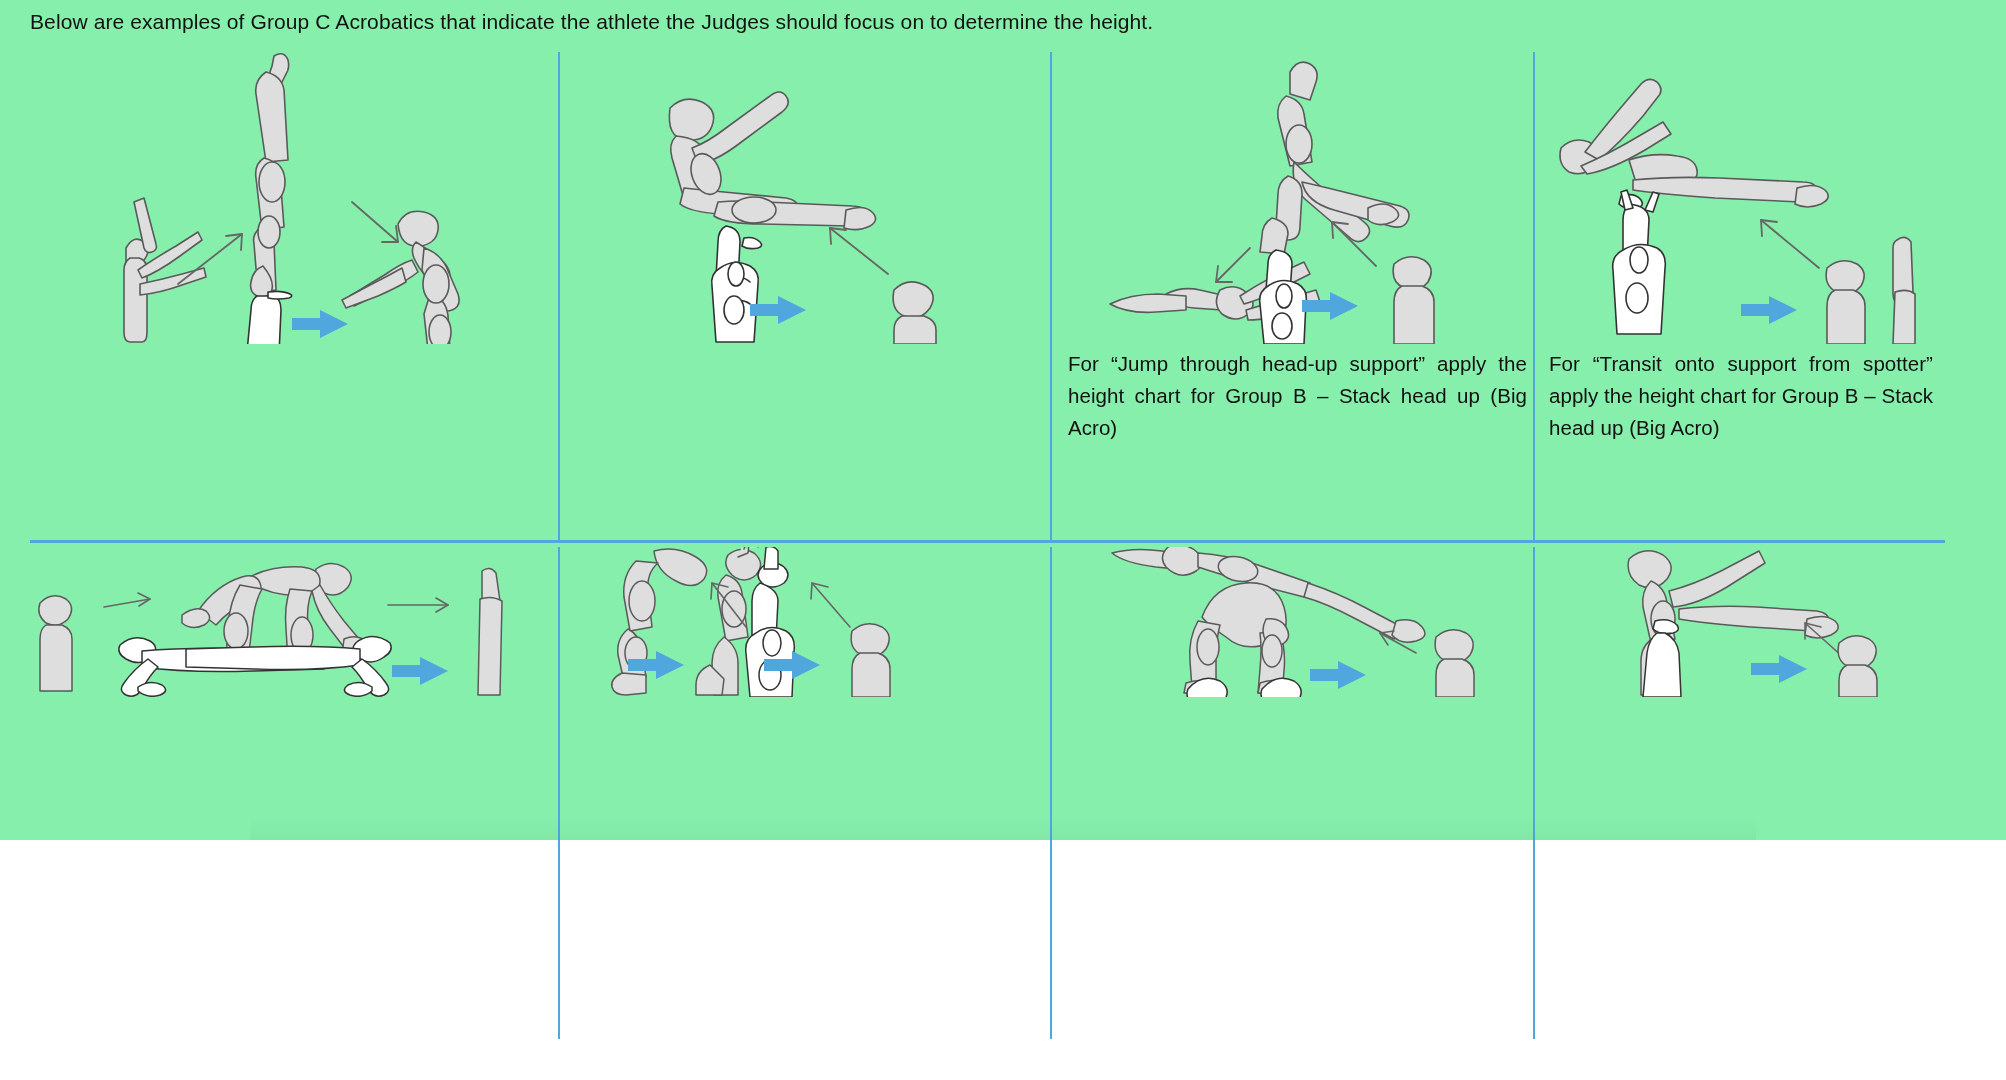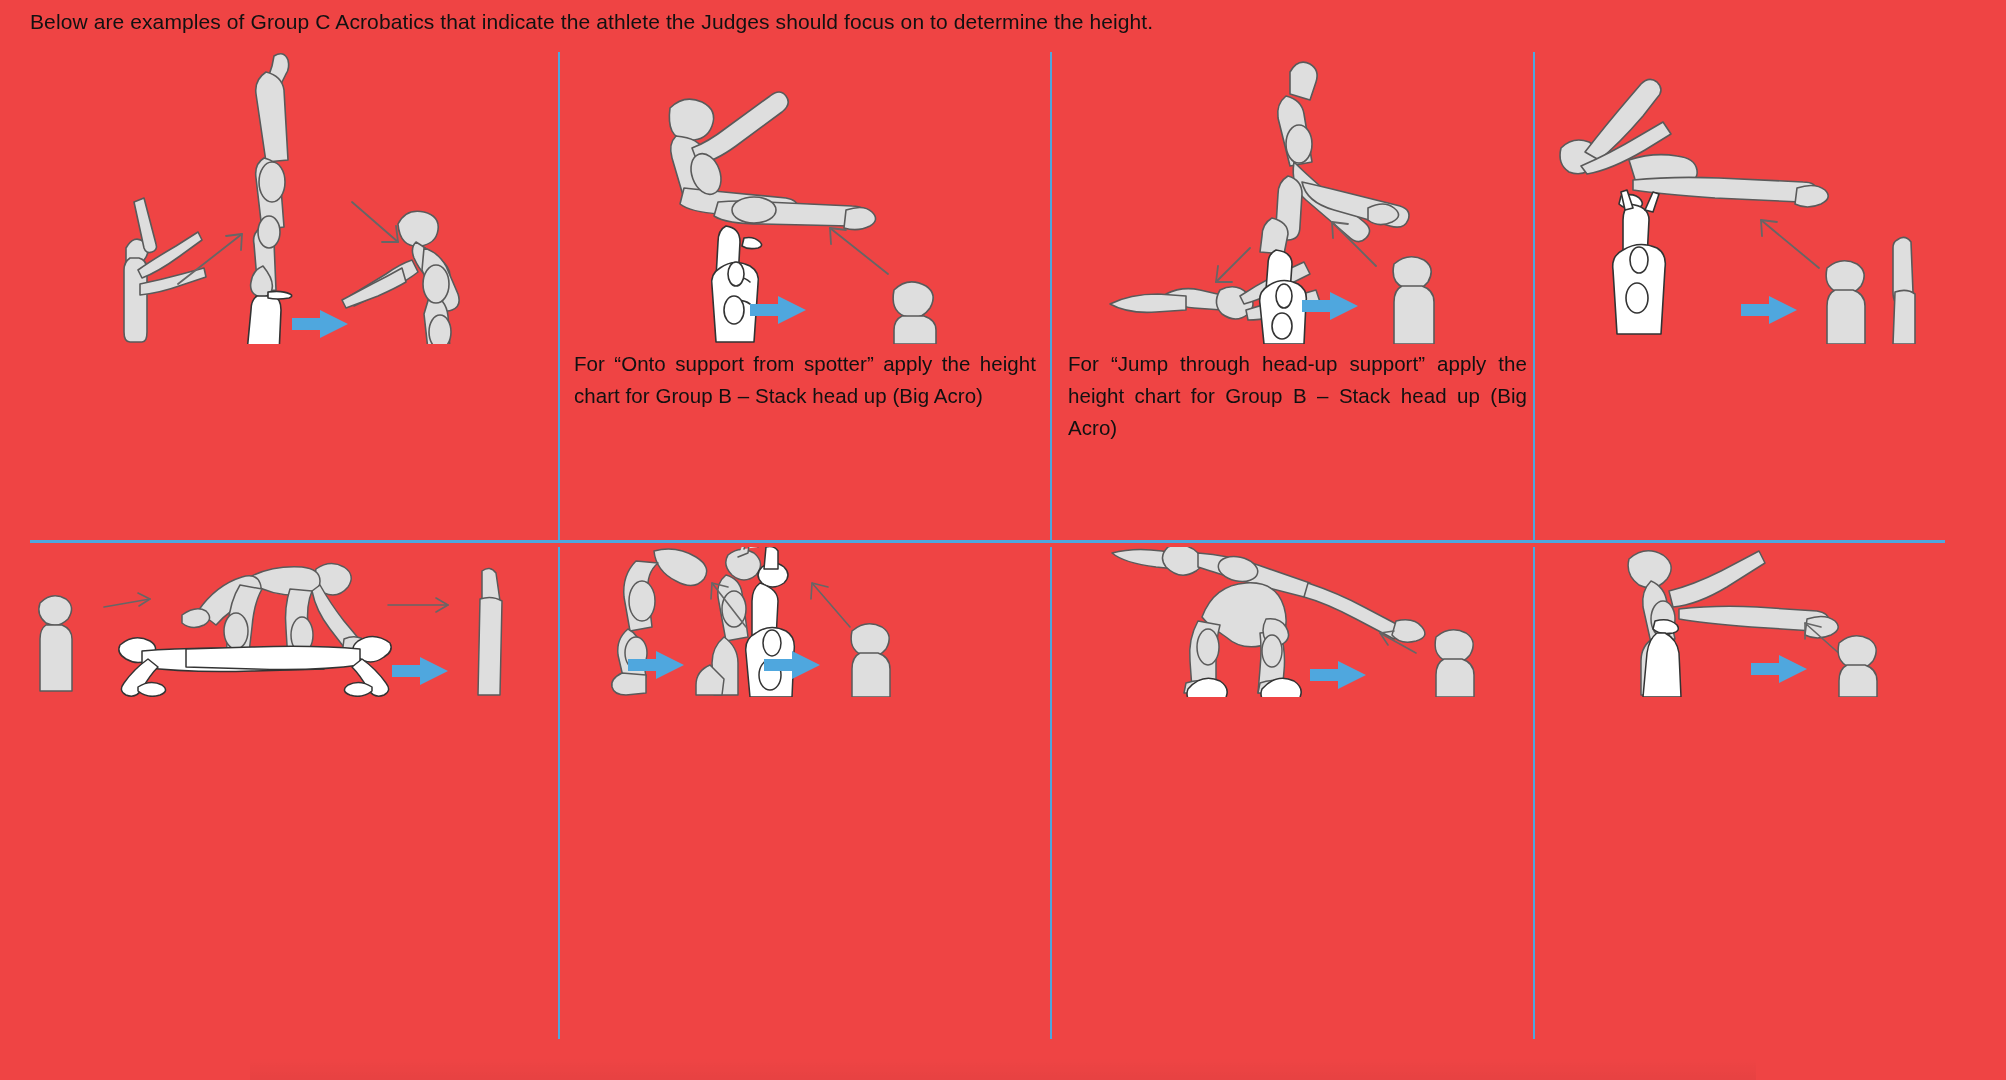--- a/index.html
+++ b/index.html
@@ -13,22 +13,22 @@
     font-family: "Liberation Sans", sans-serif;
     color: #1a1a1a;
     overflow: hidden;
     position: relative;
   }
 
   .page {
     position: absolute;
     left: 0; top: 0;
     width: 2006px;
-    height: 1080px;
-    background: #ef4444;
+    height: 840px;
+    background: #86efac;
   }
 
   
   .intro {
     position: absolute;
     left: 30px;
     top: 8px;
     font-size: 21px;
     line-height: 28px;
     letter-spacing: 0.1px;
@@ -237,23 +237,20 @@
               <g>
                 <path d="M336 238 q14 -14 32 -4 q12 8 4 22 q-10 14 -26 8 q-14 -6 -10 -26 z"></path>
                 <path d="M344 264 q-8 4 -8 14 l0 14 l42 0 l0 -14 q0 -10 -12 -14 z"></path>
               </g>
             </g>
             <g>
               <path d="M248 258 L220 244 L220 252 L192 252 L192 264 L220 264 L220 272 Z" fill="#4FA7DE"></path>
             </g>
           </svg>
         </div>
-        <div class="caption">
-          <span>For “Onto support from spotter” apply the height chart for Group B – Stack head up (Big Acro)</span>
-        </div>
       </div>
 
       <div class="cell c3">
         <div class="figure-area">
           <svg class="fig-svg" viewBox="0 0 483 292" preserveAspectRatio="xMidYMax meet">
             <g fill="#DEDEDE" stroke="#5A5A5A" stroke-width="1.6" stroke-linejoin="round" stroke-linecap="round">
 
               <g>
                 <path d="M240 20 q8 -14 20 -8 q10 6 6 18 l-6 18 l-20 -6 z"></path>
                 <path d="M236 44 q-10 8 -8 22 l12 48 l22 -4 l-8 -48 q-2 -14 -18 -18 z"></path>
@@ -341,20 +338,23 @@
 
               <g>
                 <path d="M364 188 q8 -6 14 2 l2 50 q0 14 -10 14 q-10 0 -10 -14 l0 -44 q0 -6 4 -8 z"></path>
                 <path d="M362 240 q12 -4 20 2 l0 50 l-22 0 z"></path>
               </g>
             </g>
             <g>
               <path d="M264 258 L236 244 L236 252 L208 252 L208 264 L236 264 L236 272 Z" fill="#4FA7DE"></path>
             </g>
           </svg>
+        </div>
+        <div class="caption">
+          <span>For “Transit onto support from spotter” apply the height chart for Group B – Stack head up (Big Acro)</span>
         </div>
       </div>
 
     </div>
 
     <div class="row row-bottom">
 
       <div class="cell c1">
         <div class="figure-area">
           <svg class="fig-svg" viewBox="0 0 528 150" preserveAspectRatio="xMidYMax meet">

